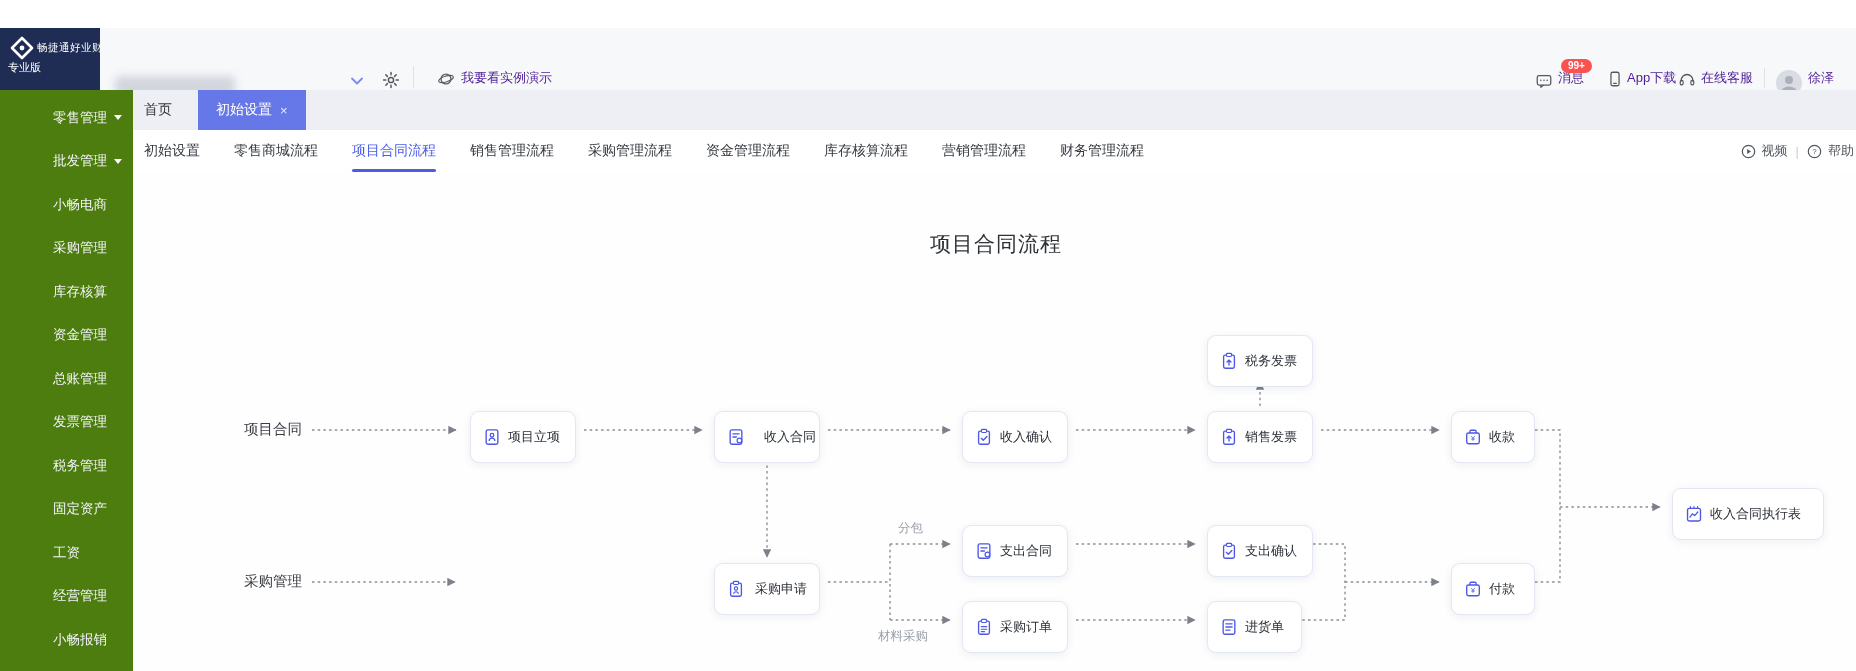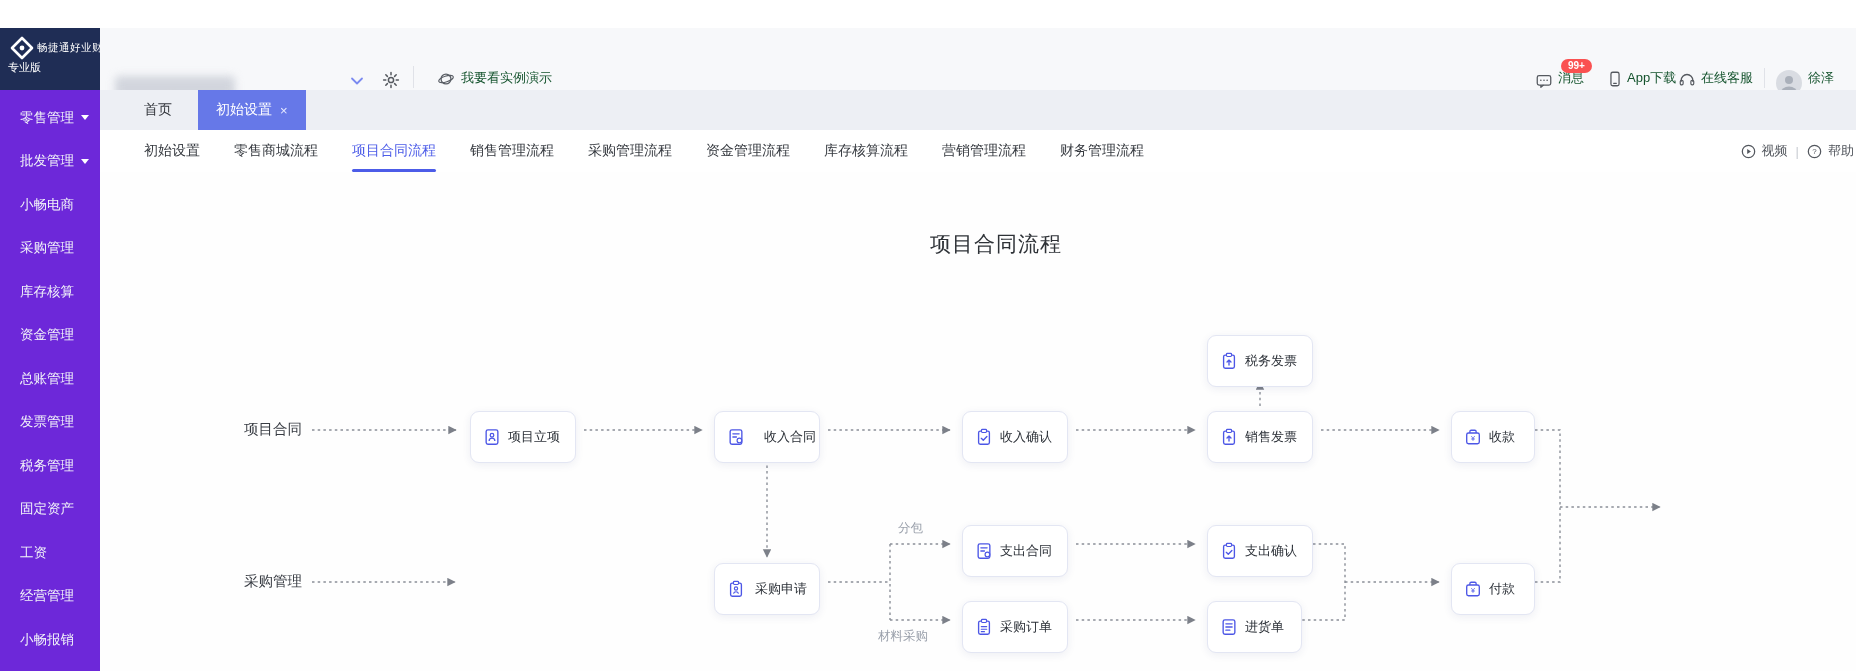--- a/index.html
+++ b/index.html
@@ -9,21 +9,21 @@
   .topstrip{position:absolute;left:0;top:0;width:1856px;height:28px;background:#ffffff;}
   .header{position:absolute;left:0;top:28px;width:1856px;height:62px;background:#f7f8fa;}
   .logo-block{position:absolute;left:0;top:28px;width:100px;height:62px;background:#1f2d55;overflow:hidden;}
   .logo-ico{position:absolute;left:9px;top:7px;}
   .brand{position:absolute;left:37px;top:13px;font-size:10.5px;color:#fff;white-space:nowrap;letter-spacing:.5px;}
   .edition{position:absolute;left:8px;top:32px;font-size:11px;color:#fff;}
   .redact1{position:absolute;left:115px;top:48px;width:120px;height:24px;background:#c9cdd6;border-radius:4px;filter:blur(4px);opacity:.8;}
   .redact2{position:absolute;left:168px;top:66px;width:66px;height:11px;background:#d4d8df;border-radius:3px;filter:blur(3px);opacity:.85;}
   .search-line{position:absolute;left:112px;top:75px;width:238px;border-bottom:1px solid #d9dce2;}
   .hicon{position:absolute;display:flex;align-items:center;justify-content:center;}
-  .htext{position:absolute;font-size:13px;color:#14532d;white-space:nowrap;}
+  .htext{position:absolute;font-size:13px;color:#4c1d95;white-space:nowrap;}
   .vdiv{position:absolute;width:1px;background:#e0e2e8;}
   .badge{position:absolute;left:1561px;top:31px;background:#fa5151;color:#fff;font-size:10px;
          border-radius:9px;padding:1px 7px;line-height:12px;font-weight:bold;}
   .avatar{position:absolute;left:1776px;top:42px;width:26px;height:26px;border-radius:50%;background:#d9dce2;overflow:hidden;}
   
   .tabstrip{position:absolute;left:100px;top:90px;width:1756px;height:40px;background:#edeff4;display:flex;align-items:stretch;}
   .tab-home{display:flex;align-items:center;padding:0 26px;font-size:14px;color:#33363c;margin-left:18px;}
   .tab-active{display:flex;align-items:center;gap:8px;padding:0 18px;font-size:14px;color:#fff;background:#6678e8;}
   .tab-close{font-size:13px;color:#e8ebff;cursor:pointer;}
   
@@ -40,21 +40,21 @@
   .flow-title{position:absolute;left:930px;top:58px;font-size:21px;color:#2e3237;font-weight:500;letter-spacing:1px;}
   .rowlabel{position:absolute;font-size:14.5px;color:#383c43;font-weight:500;white-space:nowrap;}
   .branchlabel{position:absolute;font-size:12.5px;color:#9aa0ab;white-space:nowrap;}
   .node{position:absolute;height:52px;box-sizing:border-box;display:flex;align-items:center;gap:7px;
         padding:0 12px;background:#fff;border:1px solid #e3e6f3;border-radius:9px;
         box-shadow:0 2px 8px rgba(40,48,120,.08);font-size:13px;color:#2c3138;white-space:nowrap;cursor:pointer;}
   .node svg{flex:0 0 auto;}
   .w4{width:106px;} .w2{width:84px;} .w3{width:95px;} .w7{width:152px;}
   .connectors{position:absolute;left:0;top:0;}
   
-  .sidebar{position:absolute;left:0;top:90px;width:100px;height:581px;background:#6d28d9;}
+  .sidebar{position:absolute;left:0;top:90px;width:100px;height:581px;background:#4d7c0f;padding-left:33px;}
   .sideitem{height:43.5px;display:flex;align-items:center;padding-left:20px;font-size:13.5px;color:#f2f4f9;cursor:pointer;}
   .caret{width:0;height:0;border-left:4.5px solid transparent;border-right:4.5px solid transparent;border-top:5px solid #fff;margin-left:7px;}
   .sidebar ul{list-style:none;margin:0;padding:6px 0 0 0;}
 </style>
 </head>
 <body>
 
 <div class="app">
 
   <div class="topstrip"></div>
@@ -296,20 +296,28 @@
         <span>进货单</span>
       </div>
       <div class="node w2" style="left:1451px;top:391px;">
         <svg width="18" height="18" viewBox="0 0 20 20">
             <rect x="3" y="5.5" width="14" height="12" rx="2" fill="none" stroke="#4d57e6" stroke-width="1.5"></rect>
             <path d="M6.5 5.5 V4 a1.5 1.5 0 0 1 1.5-1.5 h4 a1.5 1.5 0 0 1 1.5 1.5 v1.5" fill="none" stroke="#4d57e6" stroke-width="1.4"></path>
             <text x="10" y="14.8" text-anchor="middle" font-size="8" fill="#4d57e6">¥</text>
           </svg>
         <span>付款</span>
       </div>
+      <div class="node w7" style="left:1672px;top:316px;">
+        <svg width="18" height="18" viewBox="0 0 20 20">
+            <rect x="2.8" y="3.8" width="14.4" height="14" rx="2" fill="none" stroke="#4d57e6" stroke-width="1.5"></rect>
+            <path d="M6 3.8V1.8M10 3.8V1.8M14 3.8V1.8" stroke="#4d57e6" stroke-width="1.3" stroke-linecap="round"></path>
+            <polyline points="5.5,13.5 8.2,9.8 10.8,11.8 14.2,7.8" fill="none" stroke="#4d57e6" stroke-width="1.4" stroke-linecap="round" stroke-linejoin="round"></polyline>
+          </svg>
+        <span>收入合同执行表</span>
+      </div>
     </div>
   </div>
 
   <div class="sidebar">
     <ul>
       <li class="sideitem">
           <span>零售管理</span>
           <span class="caret"></span>
         </li>
       <li class="sideitem">

